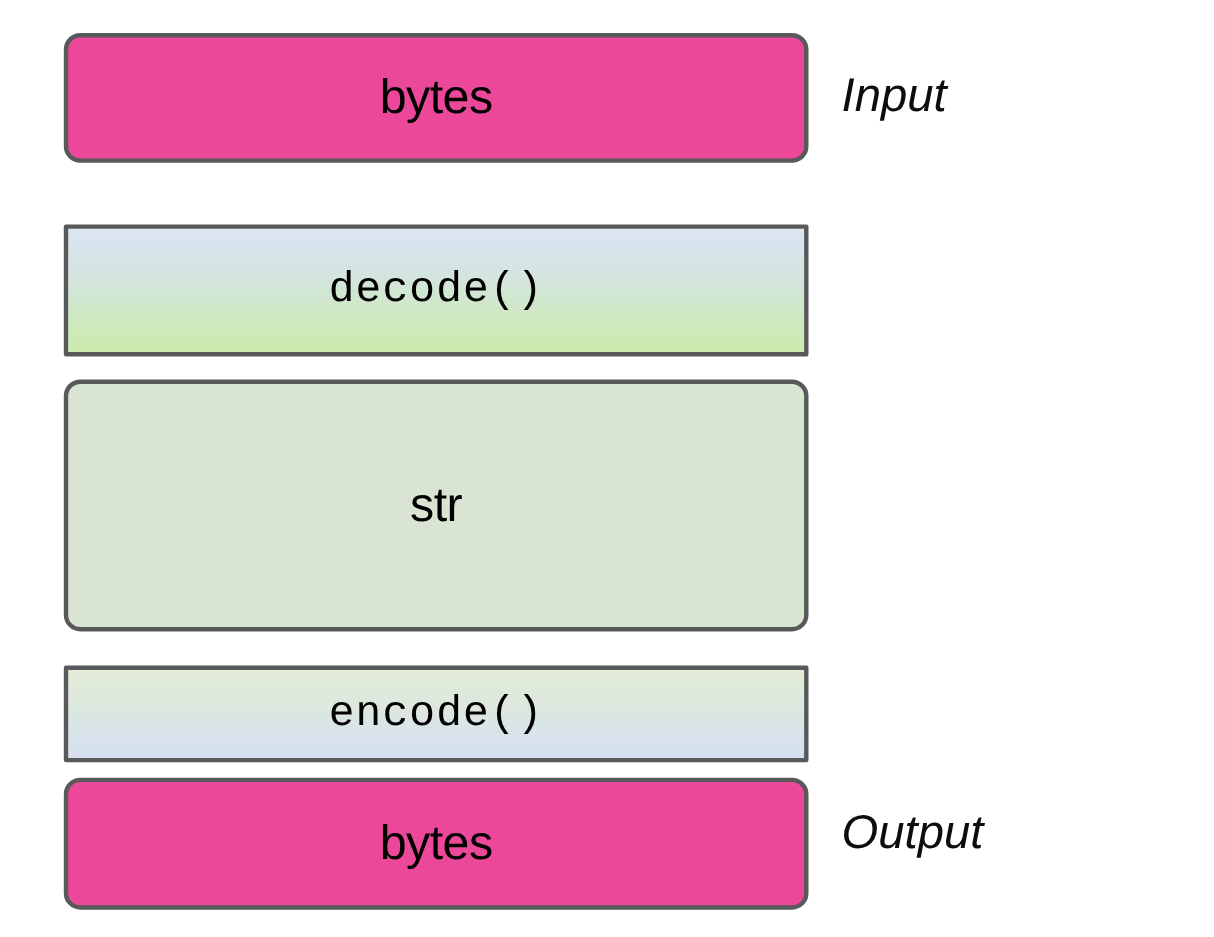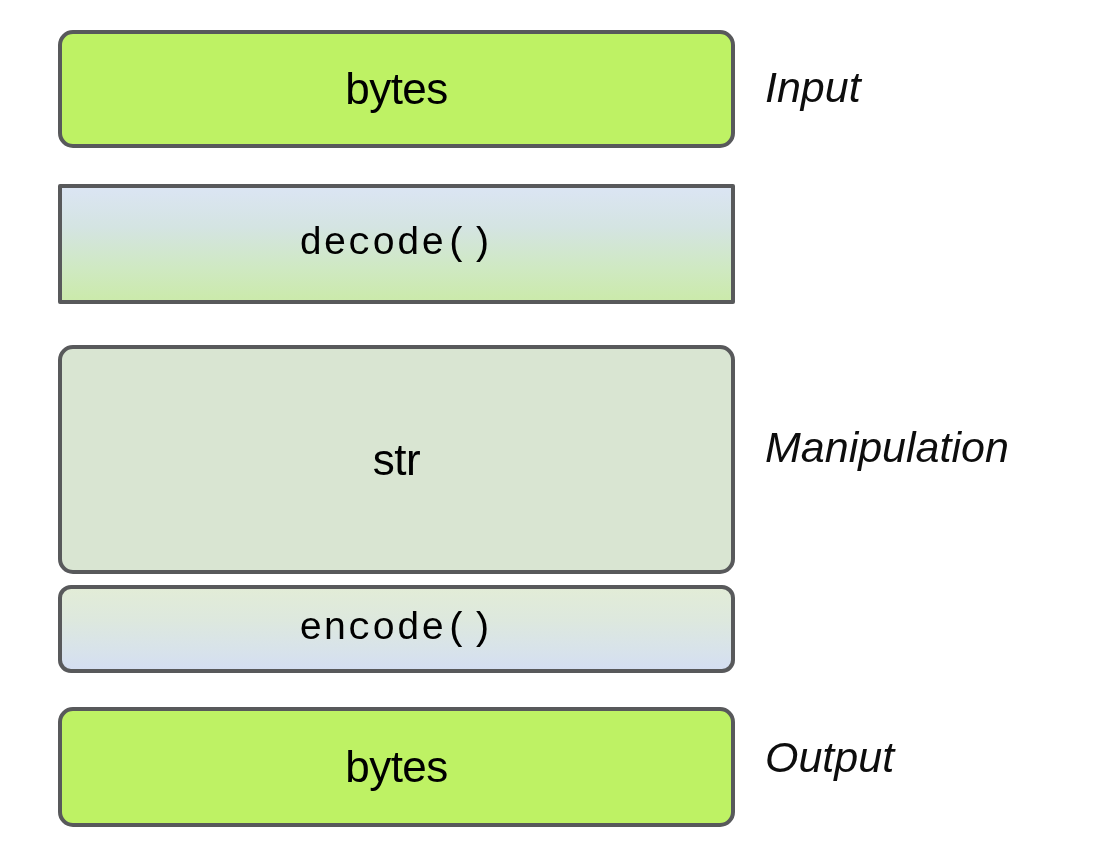--- a/index.html
+++ b/index.html
@@ -39,32 +39,33 @@
   }
 
   
   .node.rounded {
     border-radius: 15px;
   }
 
   
   .node.square {
     border-radius: 2px;
+    margin-top: 20px;
   }
 
   
   #node-bytes-input  { top: 30px;  height: 118px; }
   #node-decode       { top: 184px; height: 120px; }
   #node-str          { top: 345px; height: 229px; }
-  #node-encode       { top: 585px; height: 88px; border-radius: 13px;  }
+  #node-encode       { top: 585px; height: 88px;  }
   #node-bytes-output { top: 707px; height: 120px; }
 
   
   .fill-bytes {
-    background: #bef264;
+    background: #ec4899;
   }
   .fill-str {
     background: #d9e5d2;
   }
   .fill-decode {
     background: linear-gradient(to bottom, #dbe5f3 0%, #d4e4e2 35%, #cfe9c2 72%, #cbeaab 100%);
   }
   .fill-encode {
     background: linear-gradient(to bottom, #e2ecd7 0%, #dde8de 40%, #d8e3ea 75%, #d4def1 100%);
   }
@@ -120,17 +121,16 @@
   <div class="node square fill-encode" id="node-encode">
     <span class="node-label-mono">encode()</span>
   </div>
 
   <div class="node rounded fill-bytes" id="node-bytes-output">
     <span class="node-label-sans">bytes</span>
   </div>
 
   <div class="stage-caption" id="caption-input">Input</div>
 
-  <div class="stage-caption" id="caption-manipulation">Manipulation</div>
 
   <div class="stage-caption" id="caption-output">Output</div>
 
 </div>
 
 </body></html>

